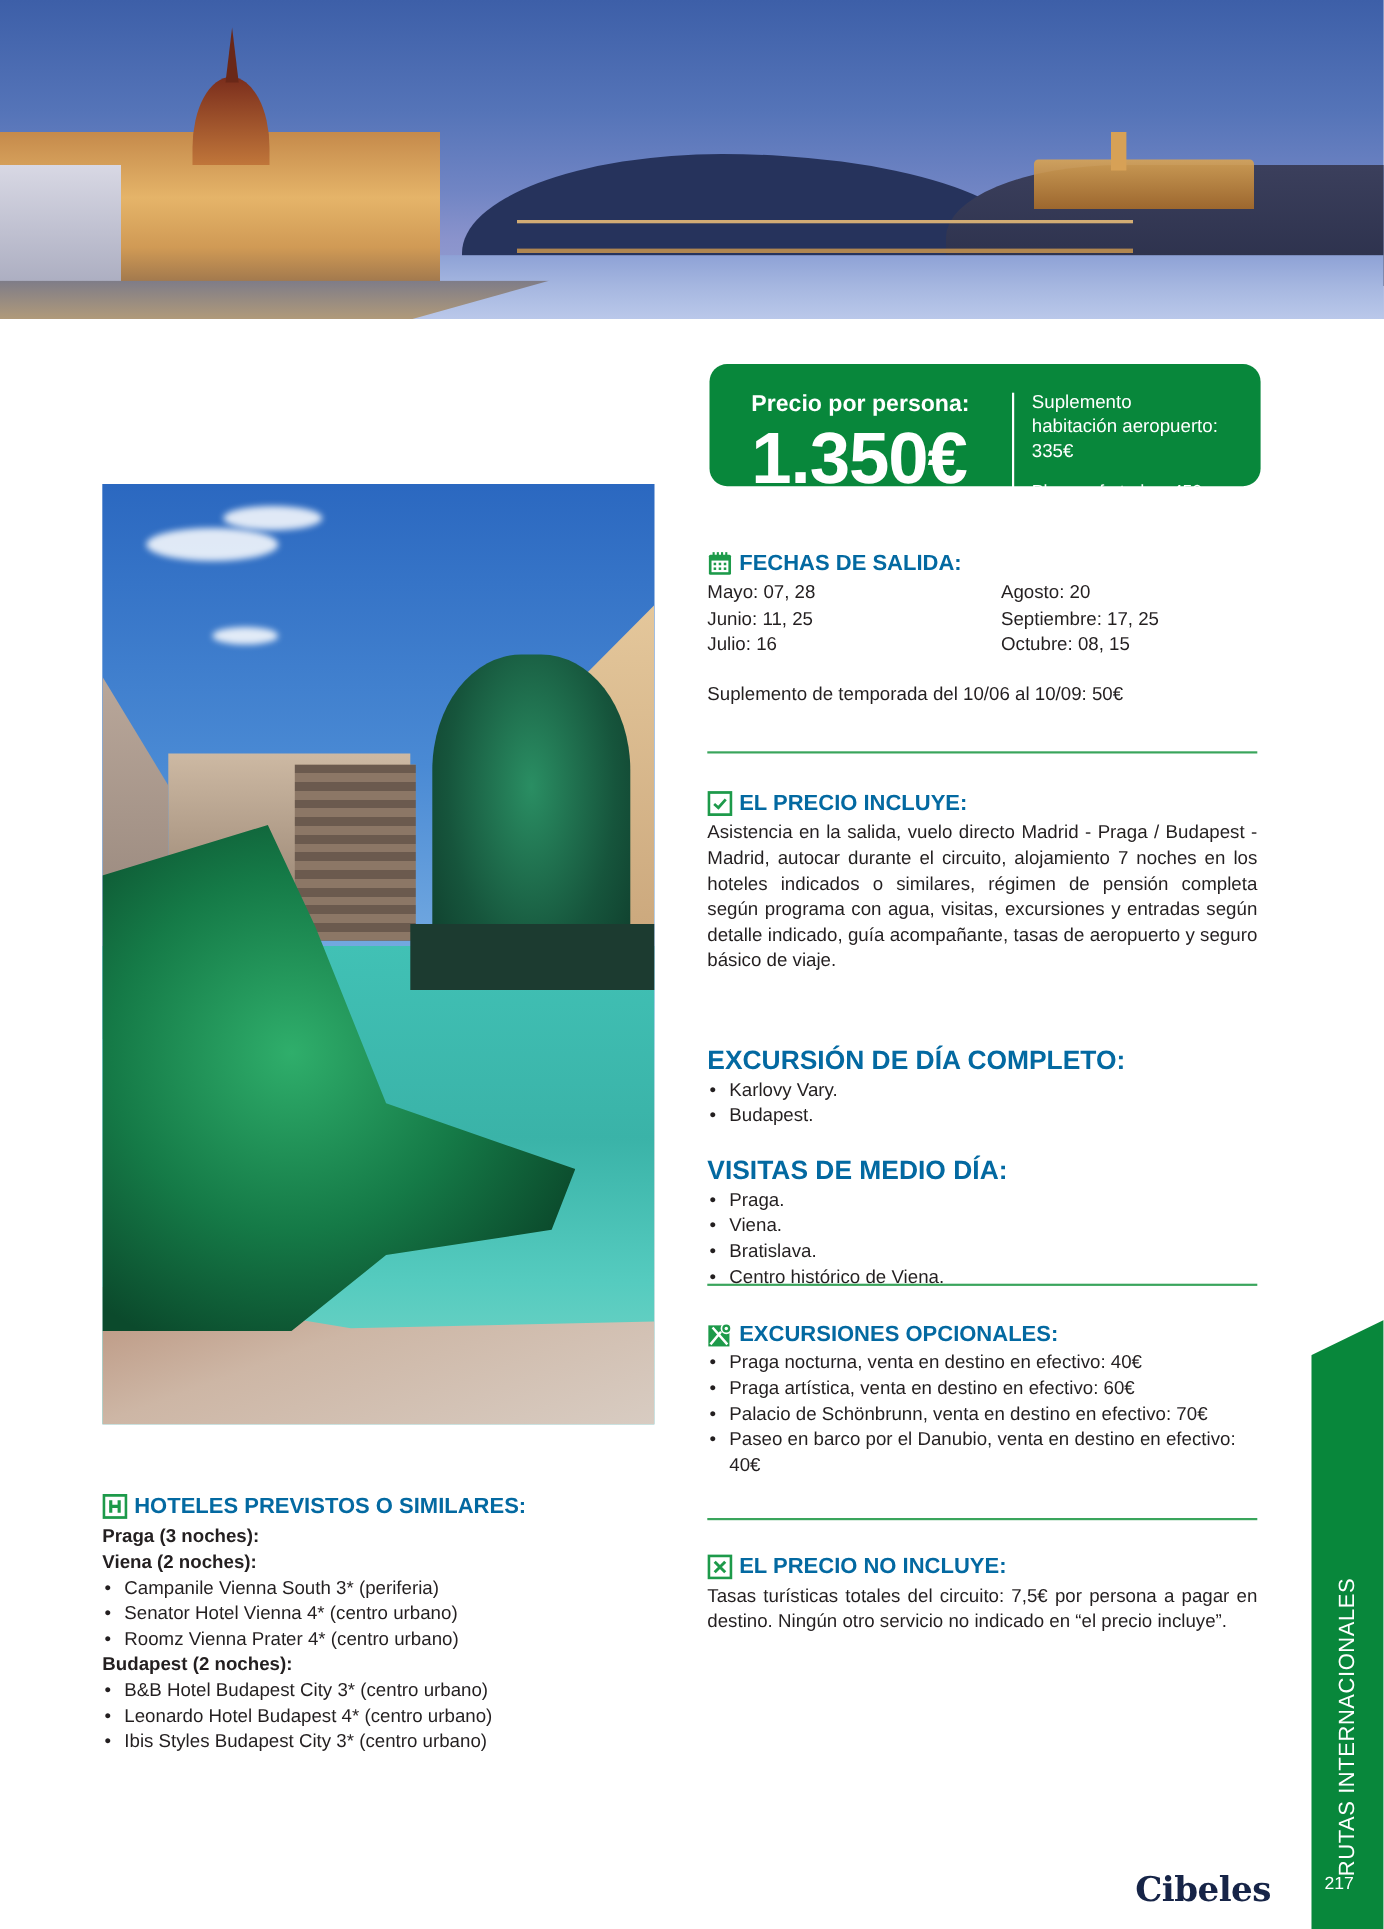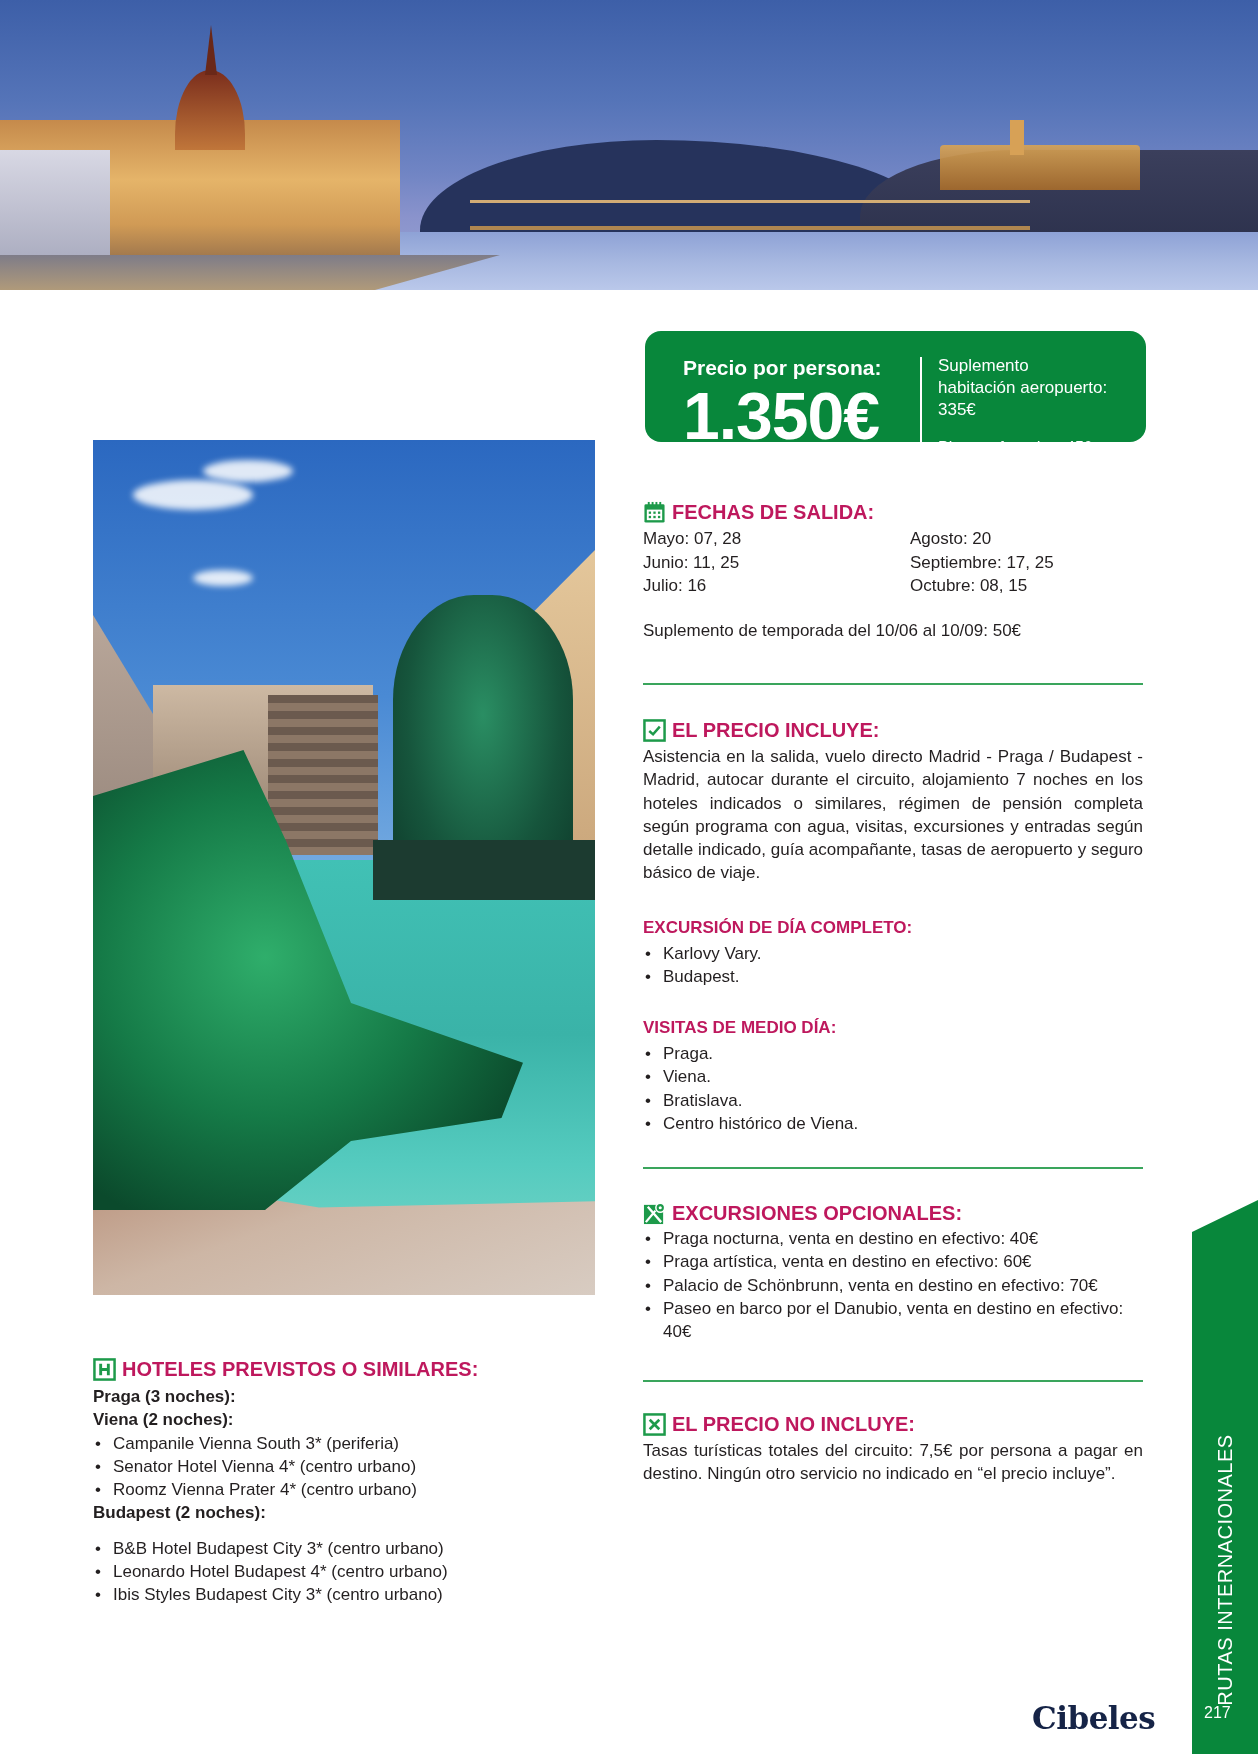--- a/index.html
+++ b/index.html
@@ -61,22 +61,22 @@
   .price-box { position: absolute; left: 645px; top: 331px; width: 501px; height: 111px;
     background: #08873b; border-radius: 16px; color: #ffffff; }
   .price-box .label { position: absolute; left: 38px; top: 25px; font-weight: bold; font-size: 21px; }
   .price-box .amount { position: absolute; left: 38px; top: 52px; font-weight: bold; font-size: 66px; letter-spacing: -1px; line-height: 1; }
   .price-box .divider { position: absolute; left: 275px; top: 26px; width: 2px; height: 97px; background: #ffffff; }
   .price-box .suplemento { position: absolute; left: 293px; top: 24px; font-size: 17px; line-height: 22px; width: 200px; }
   .price-box .plazas { position: absolute; left: 293px; top: 108px; font-size: 16px; }
 
   
   .col { position: absolute; left: 643px; width: 500px; font-size: 17px; line-height: 23.3px; color: #231f20; }
-  .sec-title { display: flex; align-items: center; font-weight: bold; font-size: 20px; line-height: 24px; color: #be185d; }
-  .sec-title.noicon { font-size: 17px; }
+  .sec-title { display: flex; align-items: center; font-weight: bold; font-size: 20px; line-height: 24px; color: #0369a1; }
+  .sec-title.noicon { font-size: 24px; margin-top: 37px; }
   .icon { display: inline-block; width: 23px; height: 23px; margin-right: 6px; flex: 0 0 auto; position: relative; }
   .icon svg { width: 23px; height: 23px; display: block; }
 
   .dates { display: grid; grid-template-columns: 267px 240px; margin-top: 3px; }
   .dates div { line-height: 23.5px; }
   .season { margin-top: 21px; }
   .rule { position: absolute; left: 643px; width: 500px; height: 2px; background: #3aa55c; }
 
   .para { text-align: justify; margin-top: 3px; hyphens: manual; }
   ul.bul { list-style: none; margin-top: 2px; }
@@ -256,21 +256,21 @@
   <div>
     <div class="city">Viena (2 noches):</div>
     <ul class="bul" style="margin-top:0;">
       <li>Campanile Vienna South 3* (periferia)</li>
       <li>Senator Hotel Vienna 4* (centro urbano)</li>
       <li>Roomz Vienna Prater 4* (centro urbano)</li>
     </ul>
   </div>
   <div>
     <div class="city">Budapest (2 noches):</div>
-    <ul class="bul" style="margin-top:12px;">
+    <ul class="bul" style="margin-top:0;">
       <li>B&amp;B Hotel Budapest City 3* (centro urbano)</li>
       <li>Leonardo Hotel Budapest 4* (centro urbano)</li>
       <li>Ibis Styles Budapest City 3* (centro urbano)</li>
     </ul>
   </div>
 </div>
 
 <div class="side-tab"></div>
 <div class="side-label">RUTAS INTERNACIONALES</div>
 <div class="page-num">217</div>

